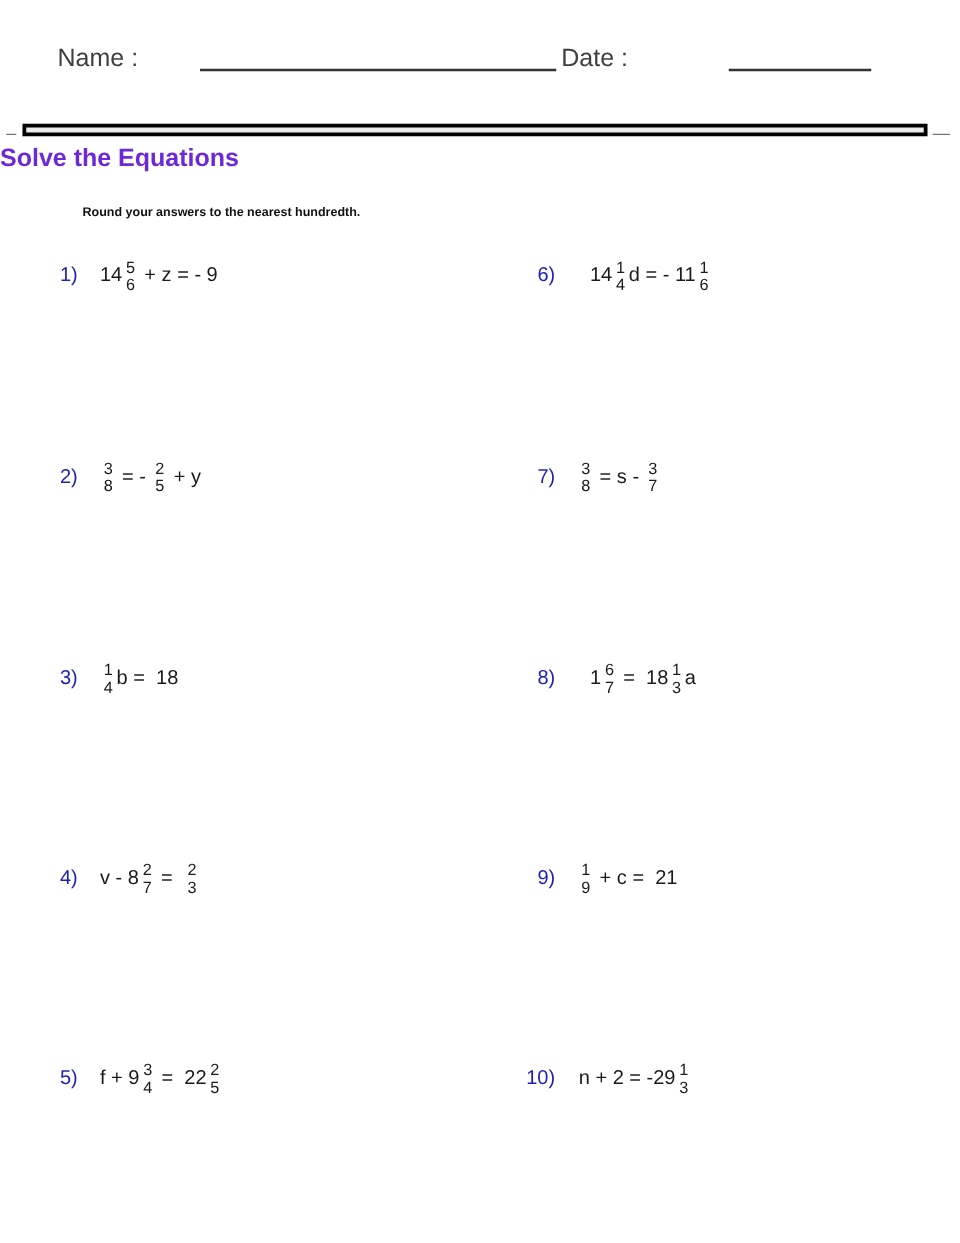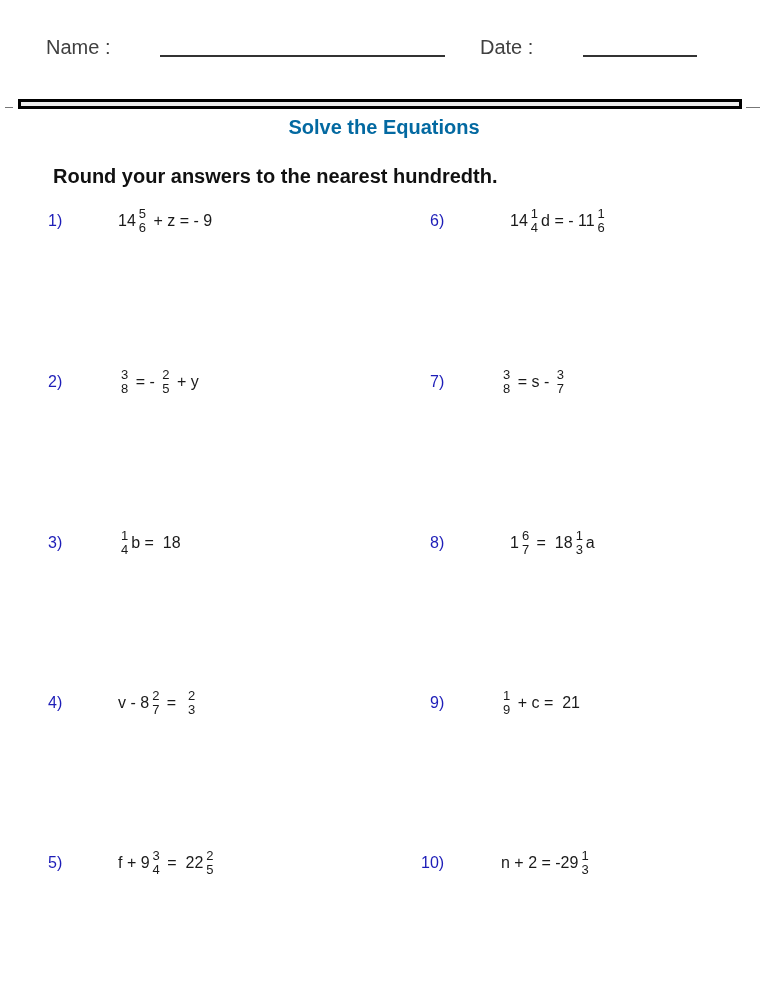--- a/index.html
+++ b/index.html
@@ -3,37 +3,37 @@
   <meta charset="utf-8">
   <style>
     html, body { margin: 0; padding: 0; background: #ffffff; }
     body { width: 768px; height: 994px; position: relative; overflow: hidden;
            font-family: "Liberation Sans", sans-serif; color: #222; }
     .hdr-label { position: absolute; top: 36px; font-size: 20px; color: #404040; }
     .hdr-line { position: absolute; top: 55px; height: 2px; background: #333; }
     .bar { position: absolute; left: 18px; top: 99px; width: 718px; height: 4px;
            border: 3px solid #000; background: #ececec; }
     .tick { position: absolute; top: 107px; width: 8px; height: 1px; background: #777; }
-    .title { position: absolute; top: 116px; left: 0; width: 768px; text-align: center;
-             font-size: 20px; font-weight: bold; color: #0369a1; }
-    .instr { position: absolute; top: 165px; left: 53px; font-size: 20px; font-weight: bold; color: #111; }
+    .title { position: absolute; top: 116px; left: 0; width: 768px; text-align: left;
+             font-size: 20px; font-weight: bold; color: #6d28d9; }
+    .instr { position: absolute; top: 165px; left: 66px; font-size: 10px; font-weight: bold; color: #111; }
     .prob { position: absolute; display: flex; align-items: center; font-size: 16px; color: #1a1a1a; height: 40px; }
     .num { color: #1d1db8; width: 32px; text-align: left; }
     .num.wide { width: 42px; }
-    .eq { display: flex; align-items: center; margin-left: 38px; }
+    .eq { display: flex; align-items: center; }
     .t { white-space: pre; }
     .frac { display: inline-flex; flex-direction: column; align-items: center; font-size: 13px;
             line-height: 14px; margin: 0 3px; }
   </style>
 </head>
 <body>
 
 <div class="hdr-label" style="left:46px;">Name :</div>
 <div class="hdr-line" style="left:160px; width:285px;"></div>
-<div class="hdr-label" style="left:480px;">Date :</div>
+<div class="hdr-label" style="left:449px;">Date :</div>
 <div class="hdr-line" style="left:583px; width:114px;"></div>
 
 <div class="tick" style="left:5px;"></div>
 <div class="bar"></div>
 <div class="tick" style="left:746px; width:14px;"></div>
 
 <div class="title">Solve the Equations</div>
 <div class="instr">Round your answers to the nearest hundredth.</div>
 
 <div class="prob" style="left:48px; top:201px;">

